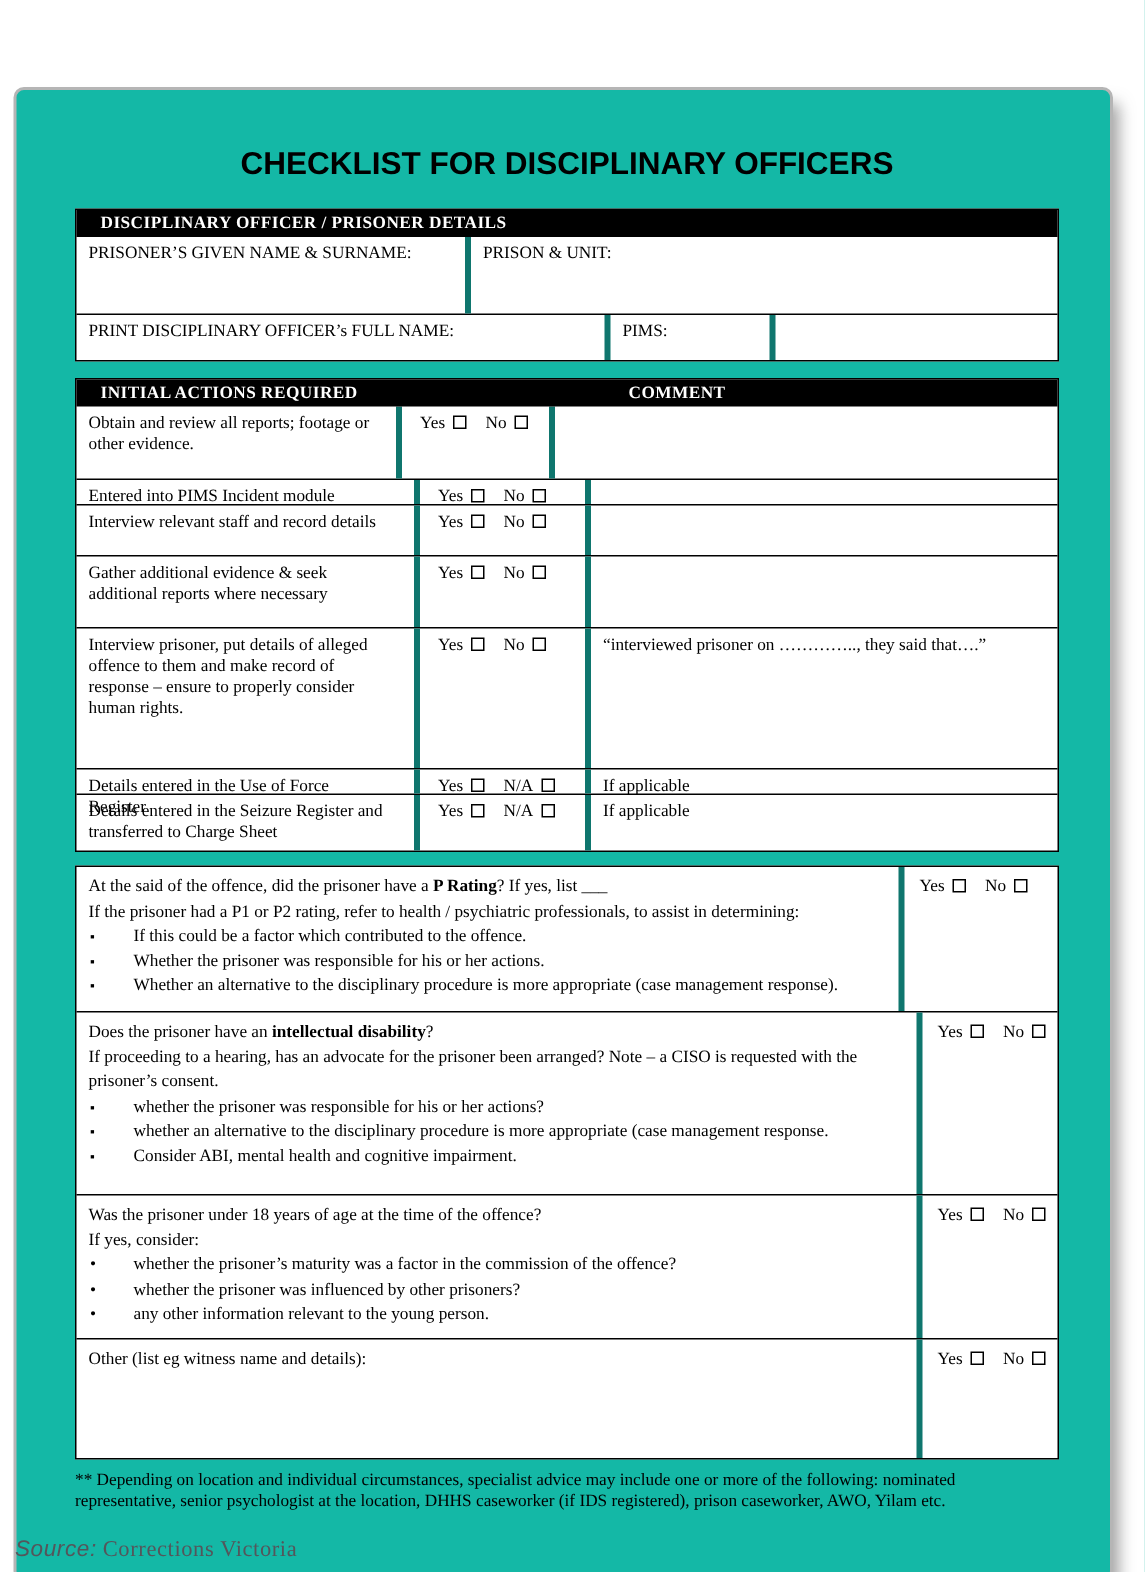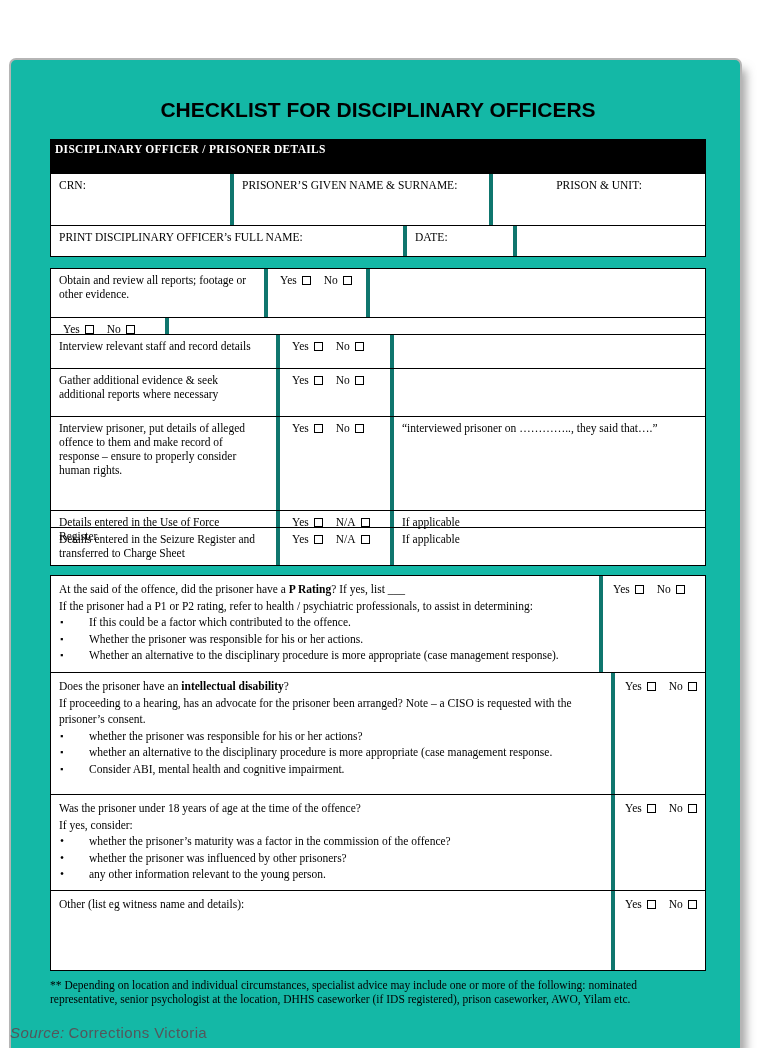--- a/index.html
+++ b/index.html
@@ -20,33 +20,33 @@
     font-family:"Liberation Sans", sans-serif; font-weight:bold;
     font-size:21px; line-height:28px; color:#000; letter-spacing:0px;
   }
 
   .tbl { width:656px; border:1px solid #000; background:#fff; }
   .tbl-details { margin-top:15px; }
   .tbl-actions { margin-top:11px; }
   .tbl-special { margin-top:9px; }
 
   .bar {
-    position:relative; height:34px; background:#000; color:#fff;
+    position:relative; height:18px; background:#000; color:#fff;
     font-weight:bold; font-size:11.5px; line-height:18px;
-    padding-left:4px; letter-spacing:0.3px;
+    padding-left:16px; letter-spacing:0.3px;
   }
   .comment-h { position:absolute; left:368px; top:0; }
 
   .frow { display:flex; }
   .frow + .frow { border-top:1px solid #000;gap:12px; }
   .cell { padding:4px 8px; font-size:11.5px; line-height:14px; }
   .cell + .cell { border-left:4px solid #0f766e; }
 
   
-  .d1c1 { flex:0 0 179px; } .d1c2 { flex:0 0 259px; } .d1c3 { flex:1;text-align:center; }
+  .d1c1 { flex:0 0 179px; } .d1c2 { flex:0 0 259px; } .d1c3 { flex:1; }
   .d2c1 { flex:0 0 340px; } .d2c2 { flex:0 0 98px; } .d2c3 { flex:1; }
 
   
   .acol1 { flex:0 0 213px; }
   .acol2 { flex:0 0 102px; padding-left:12px; white-space:nowrap; }
   .acol3 { flex:1; }
 
   
   .scol1 { flex:0 0 548px; line-height:16.5px; padding:5px 8px; }
   .scol2 { flex:1; padding:6px 0 0 10px; white-space:nowrap; }
@@ -65,68 +65,70 @@
   .b { font-weight:bold; }
 
   .footnote { margin-top:7px; width:656px; font-size:11.5px; line-height:14px; color:#000; }
 
   .source {
     position:absolute; left:10px; top:1024px;
     font-family:"Liberation Sans", sans-serif; font-size:15px;
     color:#54565b; letter-spacing:0.4px;
   }
   .source em { font-style:italic; }
-  .source .sv { margin-left:4px; }
+  .source .sv { margin-left:4px;font-family:Liberation Serif, serif; }
 </style>
 </head>
 <body>
 
 <div class="canvas">
   <div class="card">
     <div class="content">
 
       <h1 class="title">CHECKLIST FOR DISCIPLINARY OFFICERS</h1>
 
       <div class="tbl tbl-details">
         <div class="bar">
           <span>DISCIPLINARY OFFICER / PRISONER DETAILS</span>
         </div>
         <div class="frow" style="height:51px">
-          <div class="cell d1c1">
-            <span>CRN:</span>
-          </div>
           <div class="cell d1c2">
             <span>PRISONER’S GIVEN NAME &amp; SURNAME:</span>
           </div>
           <div class="cell d1c3">
             <span>PRISON &amp; UNIT:</span>
           </div>
         </div>
         <div class="frow" style="height:31px">
           <div class="cell d2c1">
             <span>PRINT DISCIPLINARY OFFICER’s FULL NAME:</span>
           </div>
           <div class="cell d2c2">
-            <span>DATE:</span>
+            <span>PIMS:</span>
           </div>
           <div class="cell d2c3"></div>
         </div>
       </div>
 
       <div class="tbl tbl-actions">
+        <div class="bar">
+          <span>INITIAL ACTIONS REQUIRED</span>
+          <span class="comment-h">COMMENT</span>
+        </div>
 
         <div class="frow" style="height:48px">
           <div class="cell acol1"><span>Obtain and review all reports; footage or other evidence.</span></div>
           <div class="cell acol2">
             <span>Yes</span><span class="cbx"></span><span class="gap">No</span><span class="cbx"></span>
           </div>
           <div class="cell acol3"><span></span></div>
         </div>
 
         <div class="frow" style="height:17px">
+          <div class="cell acol1"><span>Entered into PIMS Incident module</span></div>
           <div class="cell acol2">
             <span>Yes</span><span class="cbx"></span><span class="gap">No</span><span class="cbx"></span>
           </div>
           <div class="cell acol3"><span></span></div>
         </div>
 
         <div class="frow" style="height:34px">
           <div class="cell acol1"><span>Interview relevant staff and record details</span></div>
           <div class="cell acol2">
             <span>Yes</span><span class="cbx"></span><span class="gap">No</span><span class="cbx"></span>

